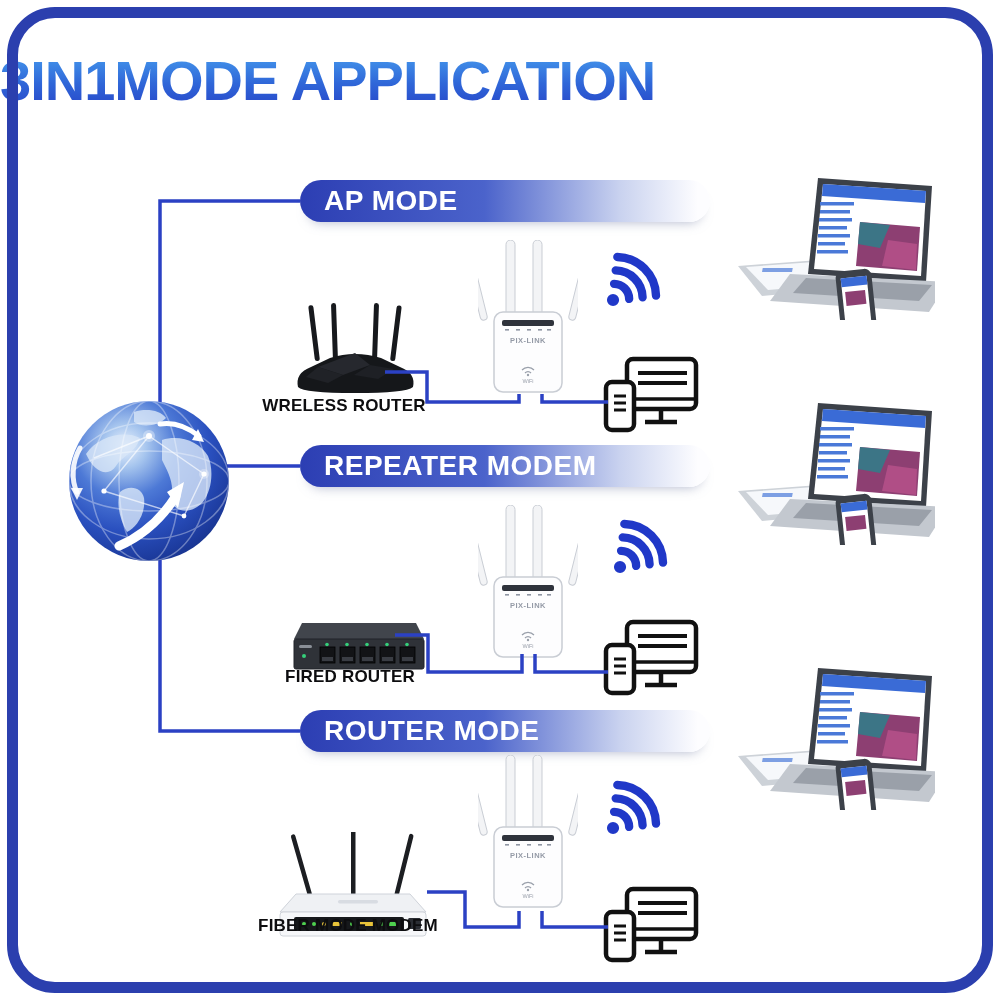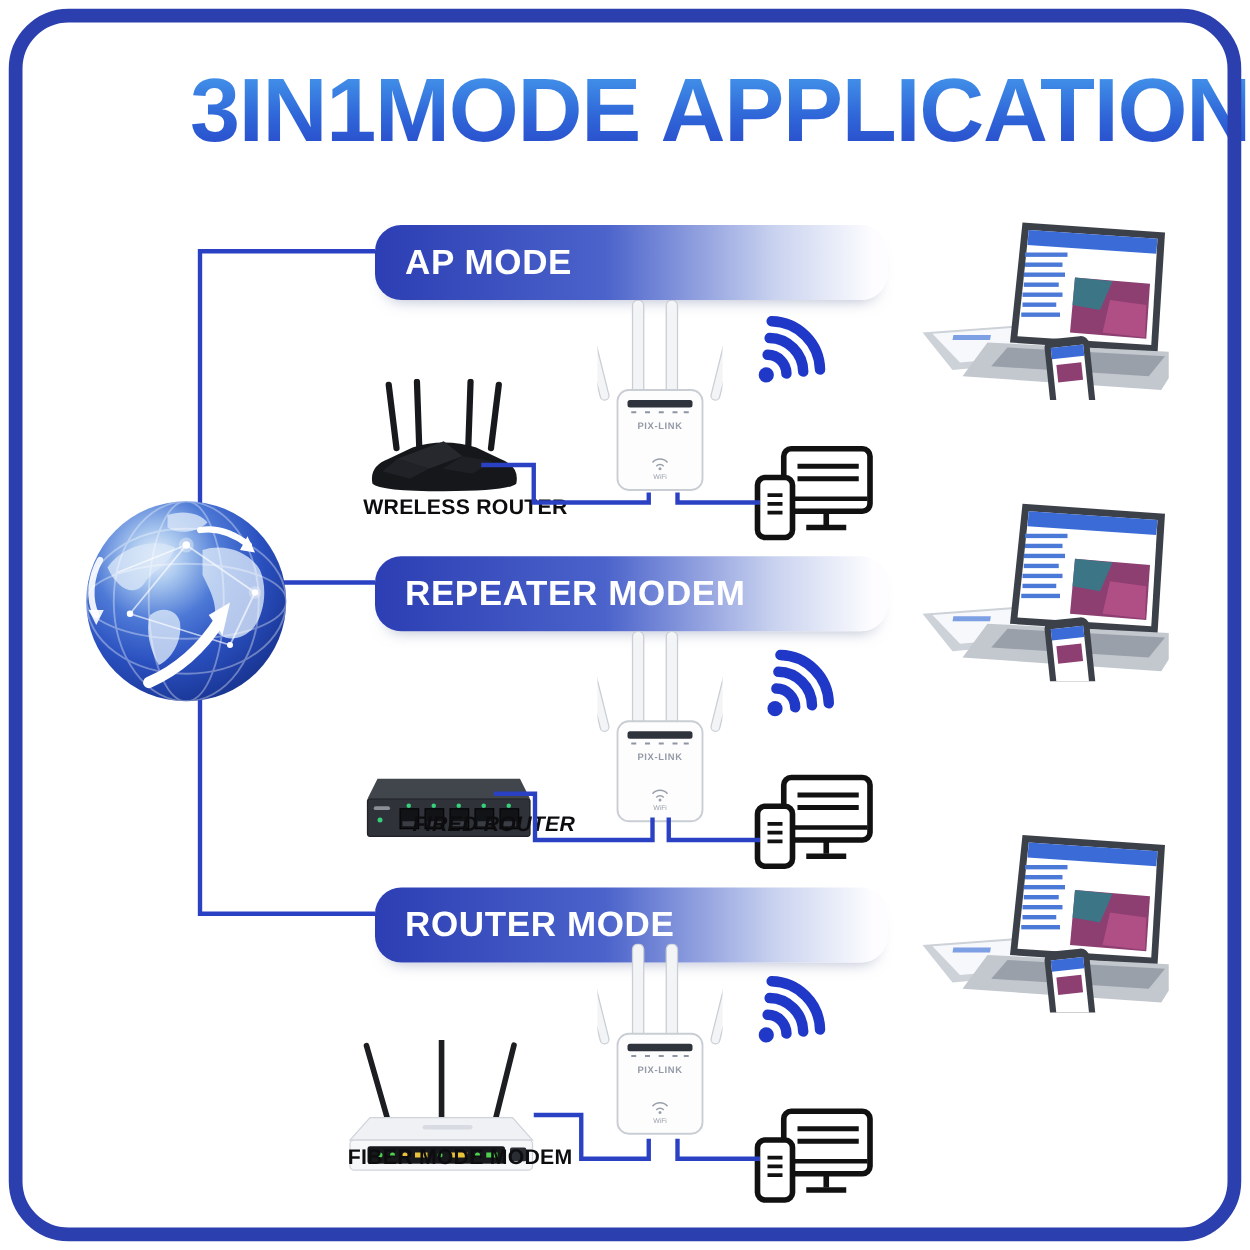--- a/index.html
+++ b/index.html
@@ -1,33 +1,33 @@
 <!DOCTYPE html>
 <html><head>
 <meta charset="utf-8">
 <style>
   html,body{margin:0;padding:0;background:#ffffff;}
   .canvas{position:relative;width:1000px;height:1000px;background:#ffffff;overflow:hidden;
           font-family:"Liberation Sans",sans-serif;}
   .frame{position:absolute;left:7px;top:7px;right:7px;bottom:7px;border:11px solid #2b3fae;
          border-radius:48px;pointer-events:none;z-index:10;}
-  .title{position:absolute;top:48px;left:0;width:100%;margin:0;text-align:right;
-         font-size:72px;font-weight:bold;letter-spacing:-1px;
+  .title{position:absolute;top:48px;left:0;width:100%;margin:0;text-align:left;
+         font-size:56px;font-weight:bold;letter-spacing:-1px;
          background:linear-gradient(180deg,#49a2f0 0%,#2f66d8 55%,#2742c6 100%);
          -webkit-background-clip:text;background-clip:text;color:transparent;z-index:3;}
   .trunk{position:absolute;left:0;top:0;z-index:1;}
   .globe{position:absolute;left:64px;top:396px;z-index:2;}
   .mode-section{position:absolute;left:0;width:1000px;height:265px;z-index:3;}
   .sec-ap{top:170px;} .sec-rep{top:435px;} .sec-rt{top:700px;}
-  .pill{position:absolute;left:300px;top:10px;width:410px;height:60px;border-radius:21px;
+  .pill{position:absolute;left:300px;top:10px;width:410px;height:42px;border-radius:21px;
         background:linear-gradient(90deg,#2c3eb3 0%,#4b63cb 45%,#c9d2ef 78%,#fdfdff 97%);
         display:flex;align-items:center;box-shadow:0 9px 12px -9px rgba(110,120,160,.55);}
   .pill span{color:#ffffff;font-size:28px;font-weight:bold;letter-spacing:.5px;padding-left:24px;}
   .wires{position:absolute;left:0;top:0;z-index:1;}
-  .dev-label{position:absolute;width:220px;text-align:right;font-size:17px;font-weight:bold;
+  .dev-label{position:absolute;width:220px;text-align:center;font-size:17px;font-weight:bold;
              color:#0d0d0f;letter-spacing:.2px;white-space:nowrap;}
   .abs{position:absolute;}
 </style>
 </head>
 <body>
 
 <div class="canvas">
   <div class="frame"></div>
   <h1 class="title">3IN1MODE APPLICATION</h1>
 
@@ -213,21 +213,21 @@
       <g fill="#35d07a">
         <circle cx="47" cy="29.5" r="1.8"></circle>
           <circle cx="67" cy="29.5" r="1.8"></circle>
           <circle cx="87" cy="29.5" r="1.8"></circle>
         <circle cx="107" cy="29.5" r="1.8"></circle>
           <circle cx="127" cy="29.5" r="1.8"></circle>
       </g>
       <rect x="19" y="30" width="13" height="3" rx="1.5" fill="#8a8f97"></rect>
       <circle cx="24" cy="41" r="2" fill="#35d07a"></circle>
     </svg>
-    <div class="dev-label" style="left:240px;top:215px;font-style:italic;">FIRED ROUTER</div>
+    <div class="dev-label" style="left:240px;top:232px;">FIRED ROUTER</div>
 
     <svg class="abs" style="left:478px;top:70px;" width="100" height="155" viewBox="0 0 100 155">
       <g fill="#f3f4f6" stroke="#c9cdd4">
         <rect x="3" y="20" width="7" height="60" rx="3.5" transform="rotate(-14 6.5 80)"></rect>
         <rect x="90" y="20" width="7" height="60" rx="3.5" transform="rotate(14 93.5 80)"></rect>
         <rect x="28" y="0" width="9" height="76" rx="4.5"></rect>
         <rect x="55" y="0" width="9" height="76" rx="4.5"></rect>
       </g>
       <rect x="16" y="72" width="68" height="80" rx="9" fill="#fdfdfe" stroke="#c9cdd4" stroke-width="1.5"></rect>
       <rect x="24" y="80" width="52" height="6" rx="2" fill="#2f333c"></rect>

